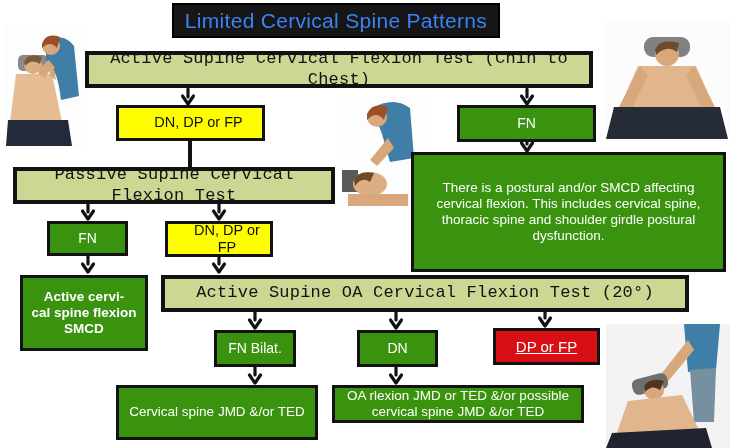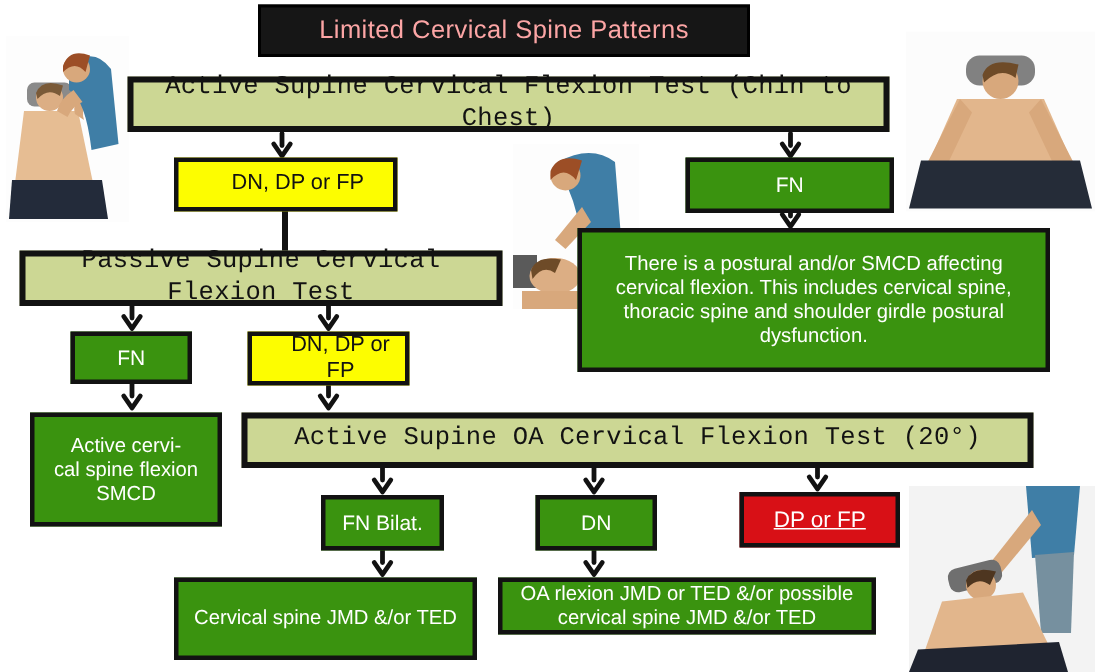--- a/index.html
+++ b/index.html
@@ -6,43 +6,43 @@
   #stage{
     position:relative;width:732px;height:448px;background:#ffffff;
     font-family:"Liberation Sans", sans-serif;overflow:hidden;
   }
   .node{
     position:absolute;box-sizing:border-box;
     display:flex;align-items:center;justify-content:center;
     text-align:center;line-height:1.2;
   }
   .title-box{
-    background:#161616;color:#fca5a5;border:2px solid #000;
-    font-size:17px;letter-spacing:.3px;
+    background:#161616;color:#3b82f6;border:2px solid #000;
+    font-size:21px;letter-spacing:.3px;
   }
   .test-box{
     background:#ccd794;color:#121212;border:4px solid #121212;
     font-size:17px;letter-spacing:.2px;font-family:Liberation Mono, monospace;
   }
   .green-box{
     background:#3a930f;color:#ffffff;border:3px solid #121212;
     font-size:14px;
   }
   .yellow-box{
     background:#fdfd00;color:#121212;border:3px solid #121212;
     font-size:14.5px;
     padding-left:16px;
   }
   .red-box{
     background:#d81016;color:#ffffff;border:3px solid #121212;
     font-size:15px;
     text-decoration:underline;
   }
   .small-text{font-size:13.5px;}
-  .pre-line{white-space:pre-line;}
+  .pre-line{white-space:pre-line;font-weight:bold;}
   .pad{padding:4px 8px;}
   svg.overlay{position:absolute;left:0;top:0;pointer-events:none;}
   .photo{position:absolute;}
 </style>
 </head>
 <body>
 
 <div id="stage">
 
   <svg class="overlay" width="732" height="448">
@@ -166,21 +166,21 @@
   <div class="node title-box" style="left:172px;top:3px;width:328px;height:35px">Limited Cervical Spine Patterns</div>
 
   <div class="node test-box" style="left:85px;top:51px;width:508px;height:37px">Active Supine Cervical Flexion Test (Chin to Chest)</div>
 
   <div class="node yellow-box" style="left:116px;top:105px;width:149px;height:36px">DN, DP or FP</div>
 
   <div class="node green-box" style="left:457px;top:105px;width:139px;height:37px">FN</div>
 
   <div class="node test-box" style="left:13px;top:167px;width:322px;height:37px">Passive Supine Cervical Flexion Test</div>
 
-  <div class="node green-box small-text pad" style="left:385px;top:152px;width:315px;height:96px">There is a postural and/or SMCD affecting cervical flexion. This includes cervical spine, thoracic spine and shoulder girdle postural dysfunction.</div>
+  <div class="node green-box small-text pad" style="left:411px;top:152px;width:315px;height:120px">There is a postural and/or SMCD affecting cervical flexion. This includes cervical spine, thoracic spine and shoulder girdle postural dysfunction.</div>
 
   <div class="node green-box" style="left:47px;top:221px;width:81px;height:35px">FN</div>
 
   <div class="node yellow-box" style="left:165px;top:221px;width:108px;height:36px">DN, DP or FP</div>
 
   <div class="node green-box small-text pre-line pad" style="left:20px;top:275px;width:128px;height:76px">Active cervi-
 cal spine flexion
 SMCD</div>
 
   <div class="node test-box" style="left:161px;top:275px;width:528px;height:37px">Active Supine OA Cervical Flexion Test (20°)</div>

